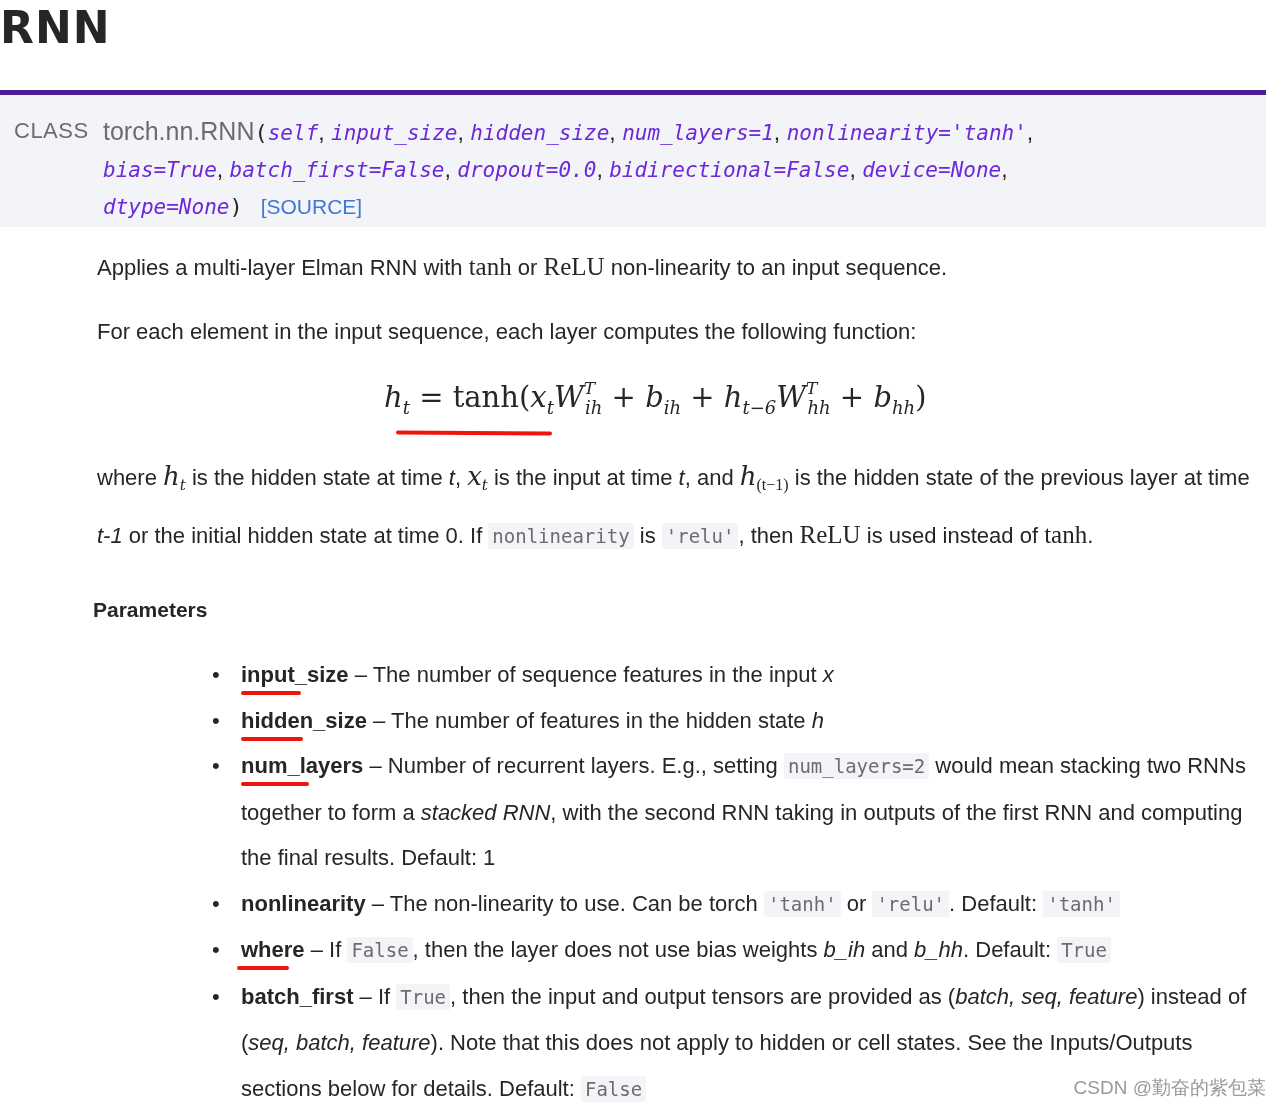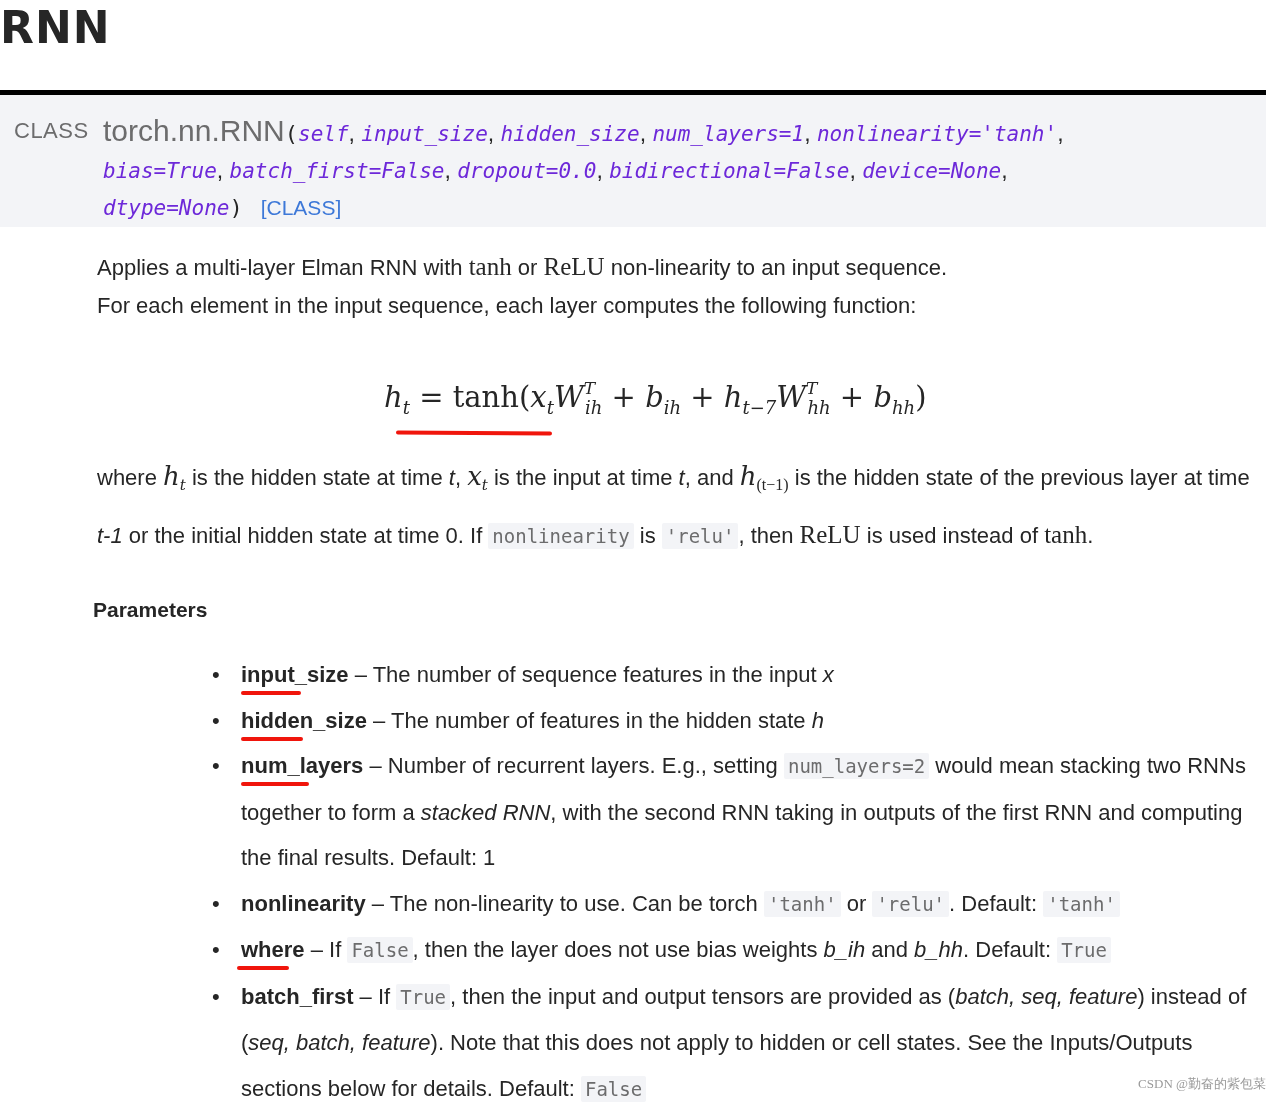--- a/index.html
+++ b/index.html
@@ -7,27 +7,27 @@
     body { font-family: "Liberation Sans", sans-serif; color: #262626; position: relative; }
 
     .page-title {
       position: absolute; left: 0; top: 2px;
       font-family: "DejaVu Sans", sans-serif;
       font-size: 44px; font-weight: 700; color: #262626; letter-spacing: 1px;
     }
 
     .sig-box {
       position: absolute; left: 0; top: 90px; width: 1266px; height: 137px;
-      background: #f3f4f7; border-top: 5px solid #000000;
+      background: #f3f4f7; border-top: 5px solid #4c1d95;
       padding: 18px 0 0 14px;
     }
     .sig-row { position: relative; font-size: 23px; line-height: 36px; color: #6c6c6d; }
     .sig-class { position: absolute; left: 0; top: 0; font-size: 22px; color: #6c6c6d; letter-spacing: 0.5px; }
     .sig-body { margin-left: 89px; width: 1000px; }
-    .sig-name { color: #6c6c6d; font-size: 30px; }
+    .sig-name { color: #6c6c6d; font-size: 25px; }
     .sig-paren { font-family: "DejaVu Sans Mono", monospace; color: #262626; font-size: 22px; }
     .sig-param { font-family: "DejaVu Sans Mono", monospace; font-style: italic; color: #6d28d9; font-size: 21px; }
     .sig-comma { color: #262626; }
     .sig-source { color: #3d78d8; font-size: 21px; margin-left: 18px; text-decoration: none; }
 
     .content { position: absolute; left: 97px; top: 248px; width: 1170px; }
     .para { font-size: 22px; line-height: 38px; color: #262626; }
     .math { font-family: Liberation Serif, serif; font-size: 25px; }
     .math-i { font-family: "DejaVu Serif", serif; font-style: italic; font-size: 26px; }
     .code {
@@ -50,49 +50,49 @@
     .params-heading { position: absolute; left: 93px; top: 598px; font-size: 21px; font-weight: 700; color: #262626; }
 
     .param-list { position: absolute; left: 212px; top: 652px; width: 1060px; list-style: none; }
     .param-item { position: relative; padding-left: 29px; font-size: 22px; line-height: 45.5px; color: #262626; }
     .param-item .bullet { position: absolute; left: 0; top: 0; font-size: 22px; }
     .param-name { font-weight: 700; position: relative; }
     .param-item em { font-style: italic; }
     .ul-mark { position: absolute; left: 0; bottom: -8px; height: 4px; background: #f0150c; border-radius: 2px; }
 
     .watermark {
-      position: absolute; right: 14px; top: 1075px; font-size: 13px; color: #9a9a9a;
-      font-family: Liberation Serif, serif;
+      position: absolute; right: 14px; top: 1075px; font-size: 19px; color: #9a9a9a;
+      font-family: Liberation Sans, sans-serif;
     }
   </style>
 </head>
 <body>
 
 <h1 class="page-title">RNN</h1>
 
 <div class="sig-box">
   <div class="sig-row">
     <span class="sig-class">CLASS</span>
     <div class="sig-body">
       <span class="sig-name">torch.nn.RNN</span><span class="sig-paren">(</span><span class="sig-param">self</span><span class="sig-comma">, </span><span class="sig-param">input_size</span><span class="sig-comma">, </span><span class="sig-param">hidden_size</span><span class="sig-comma">, </span><span class="sig-param">num_layers=1</span><span class="sig-comma">, </span><span class="sig-param">nonlinearity='tanh'</span><span class="sig-comma">,</span><br>
       <span class="sig-param">bias=True</span><span class="sig-comma">, </span><span class="sig-param">batch_first=False</span><span class="sig-comma">, </span><span class="sig-param">dropout=0.0</span><span class="sig-comma">, </span><span class="sig-param">bidirectional=False</span><span class="sig-comma">, </span><span class="sig-param">device=None</span><span class="sig-comma">,</span><br>
-      <span class="sig-param">dtype=None</span><span class="sig-paren">)</span><a class="sig-source">[CLASS]</a>
+      <span class="sig-param">dtype=None</span><span class="sig-paren">)</span><a class="sig-source">[SOURCE]</a>
     </div>
   </div>
 </div>
 
 <div class="content">
   <p class="para">
     <span>Applies a multi-layer Elman RNN with </span><span class="math">tanh</span><span> or </span><span class="math">ReLU</span><span> non-linearity to an input sequence.</span>
   </p>
-  <p class="para" style="">For each element in the input sequence, each layer computes the following function:</p>
+  <p class="para" style="margin-top:26px;">For each element in the input sequence, each layer computes the following function:</p>
 </div>
 
 <div class="equation" style="left:384px;">
-  <i>h</i><sub>t</sub> = tanh(<i>x</i><sub>t</sub><i>W</i><sup style="position:relative;top:-2px;">T</sup><sub style="margin-left:-10px;">ih</sub> + <i>b</i><sub>ih</sub> + <i>h</i><sub>t−7</sub><i>W</i><sup style="position:relative;top:-2px;">T</sup><sub style="margin-left:-10px;">hh</sub> + <i>b</i><sub>hh</sub>)
+  <i>h</i><sub>t</sub> = tanh(<i>x</i><sub>t</sub><i>W</i><sup style="position:relative;top:-2px;">T</sup><sub style="margin-left:-10px;">ih</sub> + <i>b</i><sub>ih</sub> + <i>h</i><sub>t−6</sub><i>W</i><sup style="position:relative;top:-2px;">T</sup><sub style="margin-left:-10px;">hh</sub> + <i>b</i><sub>hh</sub>)
 </div>
 <div class="eq-underline"></div>
 
 <div class="content" style="top:452px;">
   <p class="para" style="line-height:49px;">
     <span>where </span><span class="math-i">h</span><sub class="math-i" style="font-size:15px;">t</sub><span> is the hidden state at time </span><em>t</em><span>, </span><span class="math-i">x</span><sub class="math-i" style="font-size:15px;">t</sub><span> is the input at time </span><em>t</em><span>, and </span><span class="math-i">h</span><sub class="math" style="font-size:16px;">(t−1)</sub><span> is the hidden state of the previous layer at time </span><em>t-1</em><span> or the initial hidden state at time </span><span>0</span><span>. If </span><code class="code">nonlinearity</code><span> is </span><code class="code">'relu'</code><span>, then </span><span class="math">ReLU</span><span> is used instead of </span><span class="math">tanh</span><span>.</span>
   </p>
 </div>
 
 <div class="params-heading">Parameters</div>

